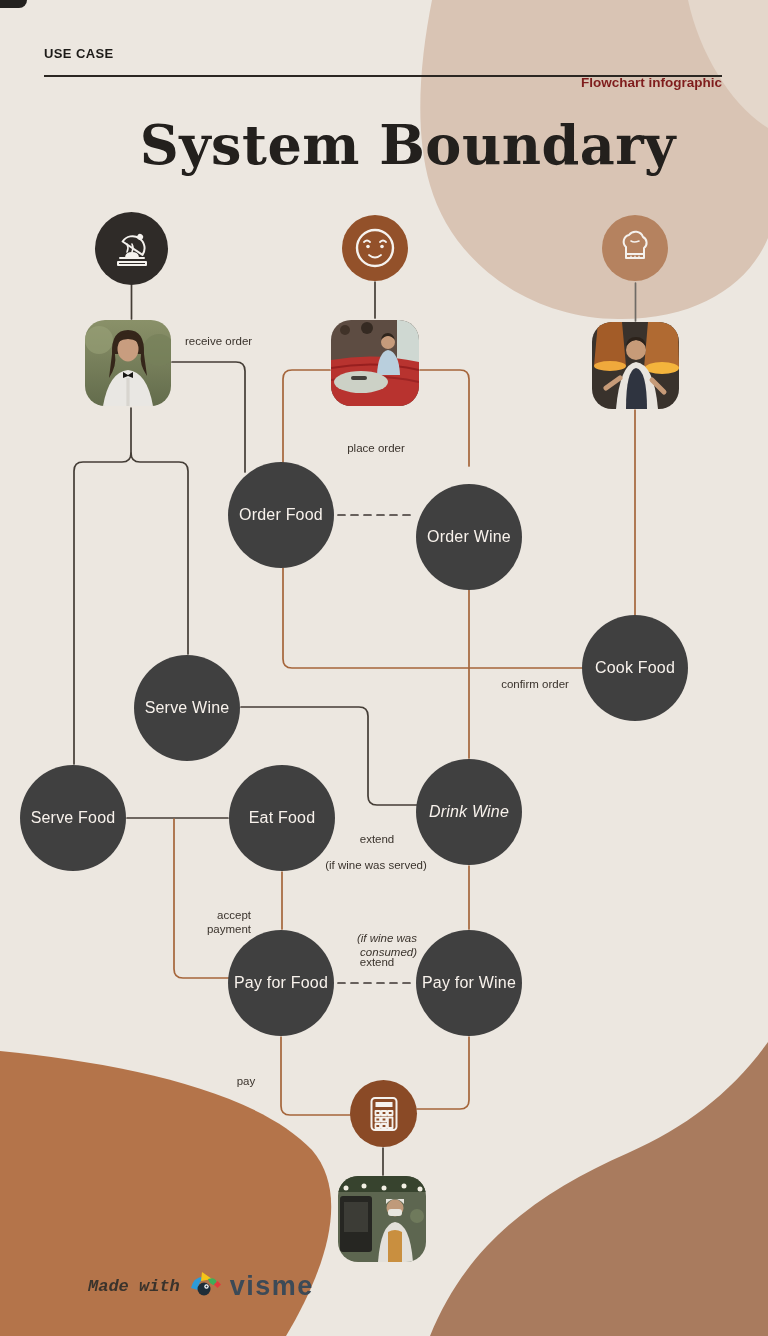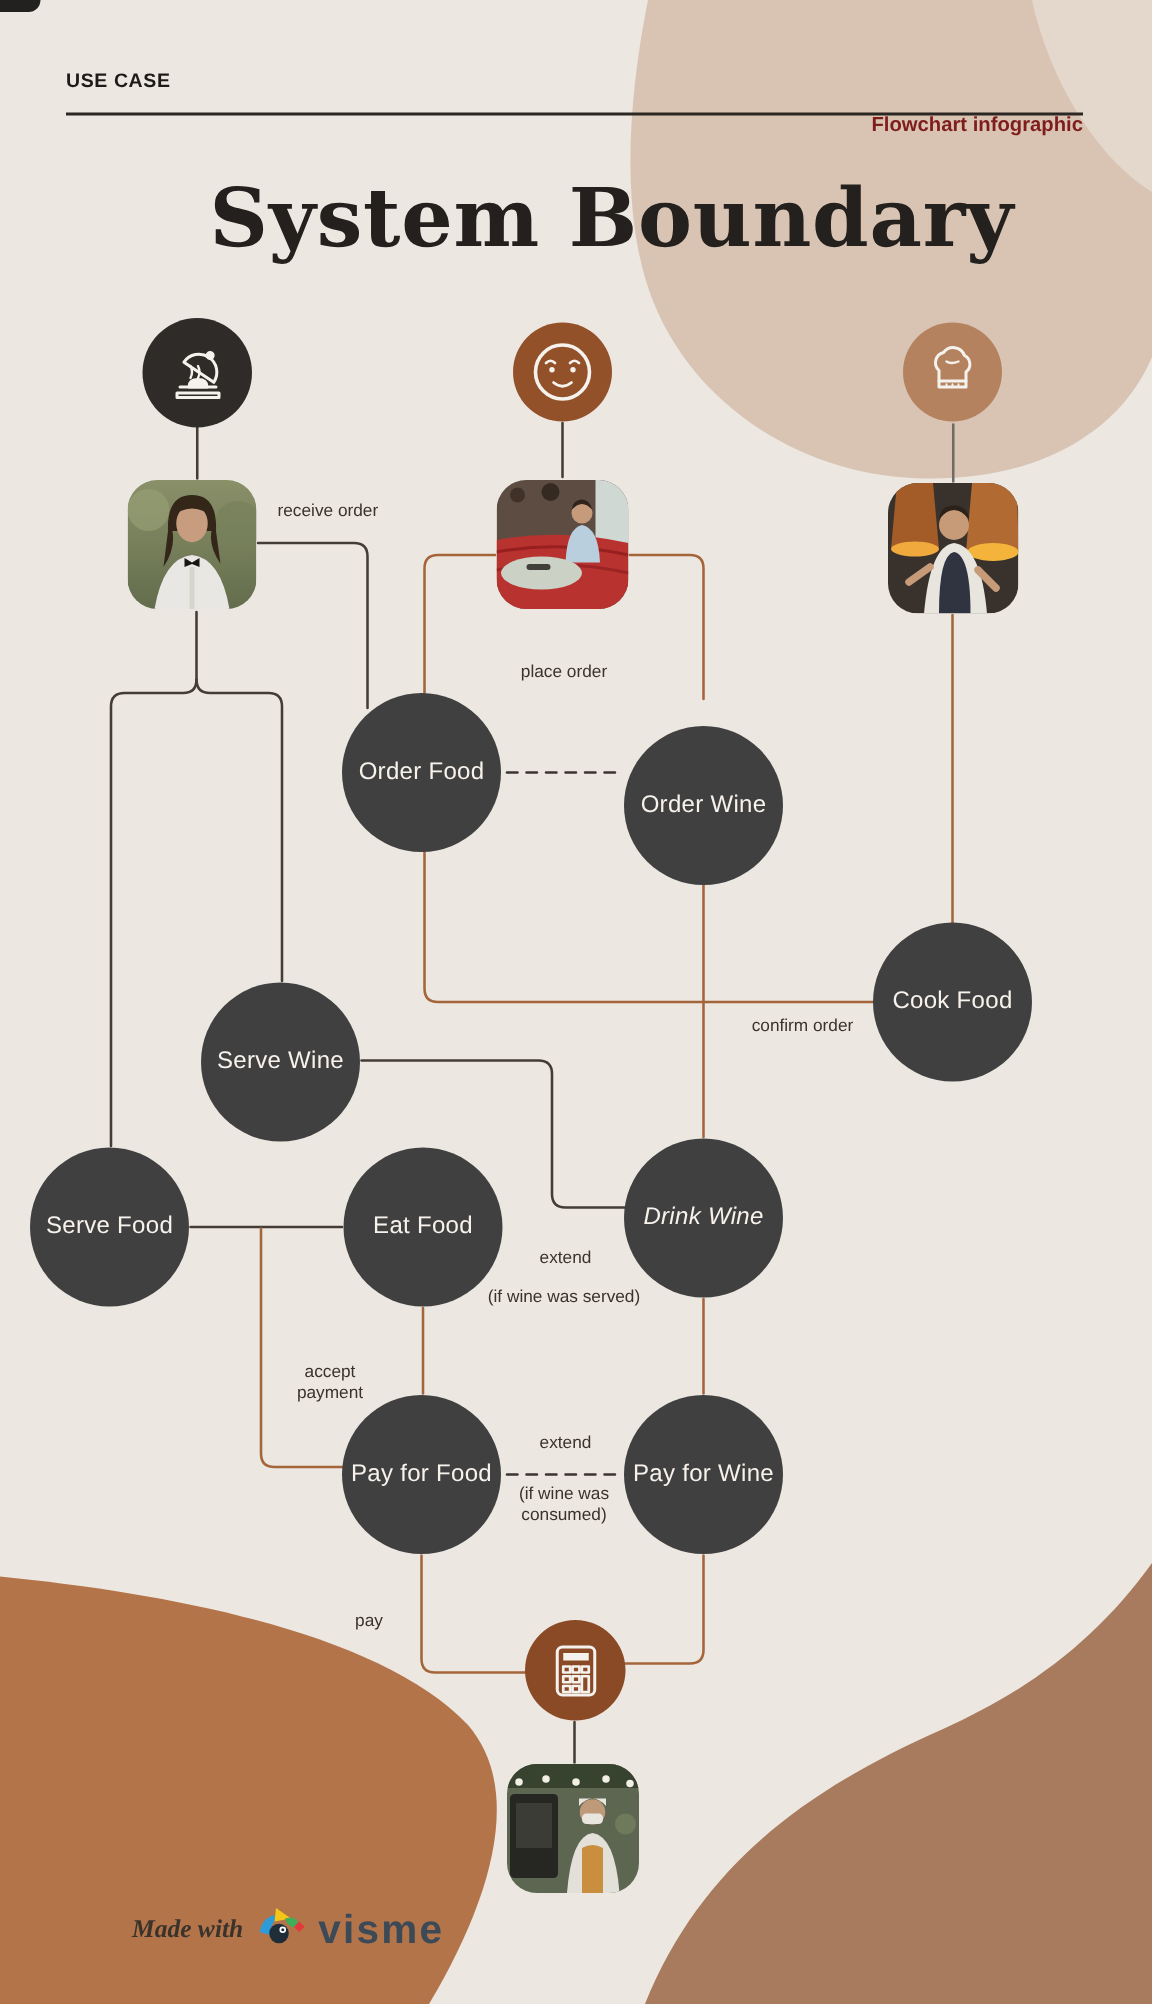--- a/index.html
+++ b/index.html
@@ -32,24 +32,24 @@
   .photo-customer{left:331px;top:320px;width:88px;height:86px;}
   .photo-chef{left:592px;top:322px;width:87px;height:87px;}
   .photo-cashier{left:338px;top:1176px;width:88px;height:86px;}
   
   .node{position:absolute;width:106px;height:106px;border-radius:50%;background:#404040;
     display:flex;align-items:center;justify-content:center;
     color:#f8f2ec;font-size:16px;letter-spacing:.2px;}
   
   .elabel{position:absolute;font-size:11.5px;line-height:14px;color:#3a332c;white-space:nowrap;}
   .elabel.center{transform:translate(-50%,-50%);text-align:center;}
-  .elabel.wrap{white-space:normal;}
+  .elabel.wrap{white-space:normal;text-align:right;}
   
   .footer{position:absolute;left:88px;top:1266px;height:40px;display:flex;align-items:center;gap:9px;}
-  .made-with{font-family:Liberation Serif, serif;font-style:italic;font-weight:bold;
+  .made-with{font-family:Liberation Mono, monospace;font-style:italic;font-weight:bold;
     font-size:17px;color:#3a332c;}
   .brand{font-size:27px;font-weight:bold;letter-spacing:1.5px;color:#3c4a57;}
 </style>
 </head>
 <body>
 
 <div class="canvas">
 
   <svg class="layer" viewBox="0 0 768 1336">
     <path fill="#d9c4b4" d="M432 0 C420 60 414 130 430 185 C452 262 528 318 618 319 C695 320 748 286 768 238 L768 0 Z"></path>
@@ -244,21 +244,21 @@
     </span>
   </div>
 
   <div class="elabel" style="left:185px;top:334px;">receive order</div>
   <div class="elabel center" style="left:376px;top:448px;">place order</div>
   <div class="elabel center" style="left:535px;top:648px;margin-top:36px;">confirm order</div>
   <div class="elabel center" style="left:377px;top:839px;">extend</div>
   <div class="elabel center" style="left:376px;top:865px;">(if wine was served)</div>
   <div class="elabel center wrap" style="left:220px;top:922px;width:62px;">accept payment</div>
   <div class="elabel center" style="left:377px;top:962px;">extend</div>
-  <div class="elabel center wrap" style="left:376px;top:1003px;width:82px;">(if wine was consumed)</div>
+  <div class="elabel center wrap" style="left:376px;top:945px;width:82px;font-style:italic;">(if wine was consumed)</div>
   <div class="elabel center" style="left:246px;top:1081px;">pay</div>
 
   <div class="footer">
     <span class="made-with">Made with</span>
     <span>
       <svg width="32" height="28" viewBox="0 0 32 28">
         <path d="M2 18 Q5 5 18 7 Q9 10 9 20 Z" fill="#2d9bd8"></path>
         <path d="M13 2 L23 9 L12 11 Z" fill="#f5c518"></path>
         <path d="M19 9 Q28 6 28 15 Q21 16 19 9 Z" fill="#3fae5a"></path>
         <rect x="26" y="12" width="5" height="5" transform="rotate(45 28.5 14.5)" fill="#e4393c"></rect>

